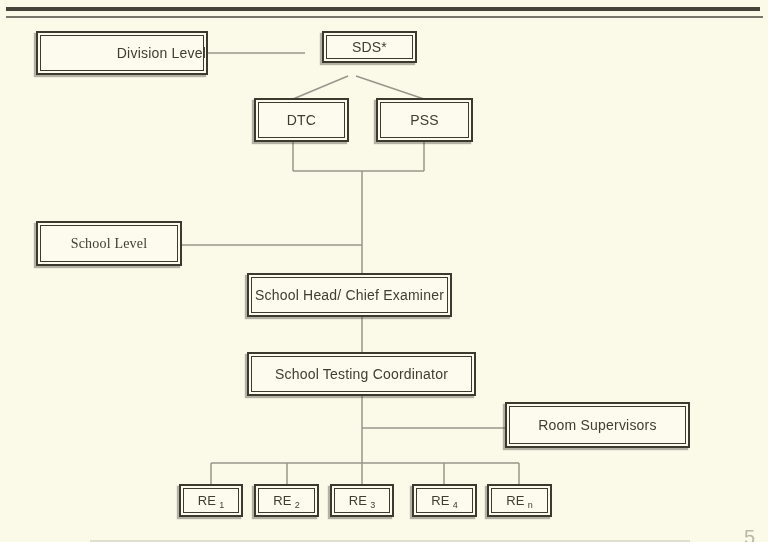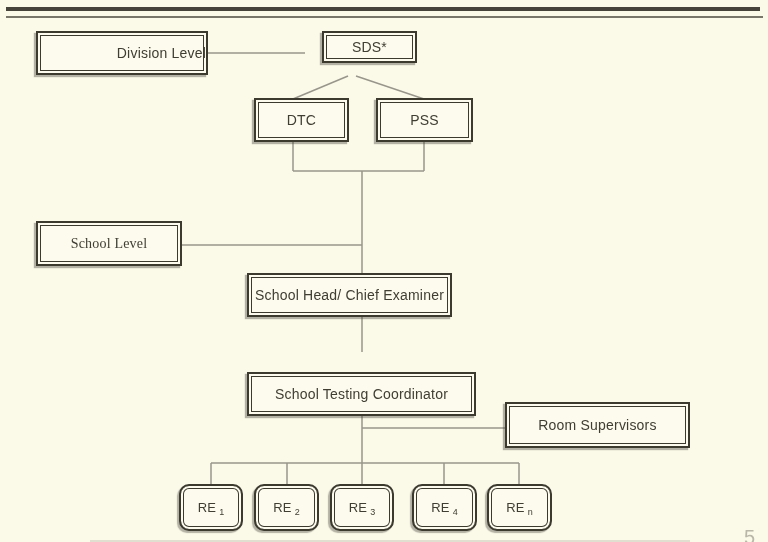--- a/index.html
+++ b/index.html
@@ -52,23 +52,23 @@
     letter-spacing: 0.2px;
     text-align: center;
     white-space: nowrap;
   }
   .n-division     { left: 36px;  top: 31px;  width: 172px; height: 44px; justify-content: flex-end; }
   .n-sds          { left: 315px; top: 31px;  width: 95px;  height: 32px; margin-left: 7px; }
   .n-dtc          { left: 245px; top: 98px;  width: 95px;  height: 44px; margin-left: 9px; }
   .n-pss          { left: 376px; top: 98px;  width: 97px;  height: 44px; justify-content: center; }
   .n-school-level { left: 36px;  top: 221px; width: 146px; height: 45px; font-family: Liberation Serif, serif; }
   .n-school-head  { left: 247px; top: 273px; width: 205px; height: 44px; }
-  .n-stc          { left: 247px; top: 352px; width: 229px; height: 44px; margin-top: 20px; }
+  .n-stc          { left: 247px; top: 352px; width: 229px; height: 44px; }
   .n-room-sup     { left: 505px; top: 402px; width: 185px; height: 46px; text-align: center; }
-  .n-re           { top: 484px;  width: 64px; height: 47px; font-size: 13px; border-radius: 10px; }
+  .n-re           { top: 484px;  width: 64px; height: 33px; font-size: 13px; }
   .n-re1 { left: 179px; }
   .n-re2 { left: 254px; width: 65px; }
   .n-re3 { left: 330px; }
   .n-re4 { left: 412px; width: 65px; }
   .n-ren { left: 487px; width: 65px; }
   .re-sub {
     font-size: 9px;
     margin-left: 3px;
     transform: translateY(4px);
   }

